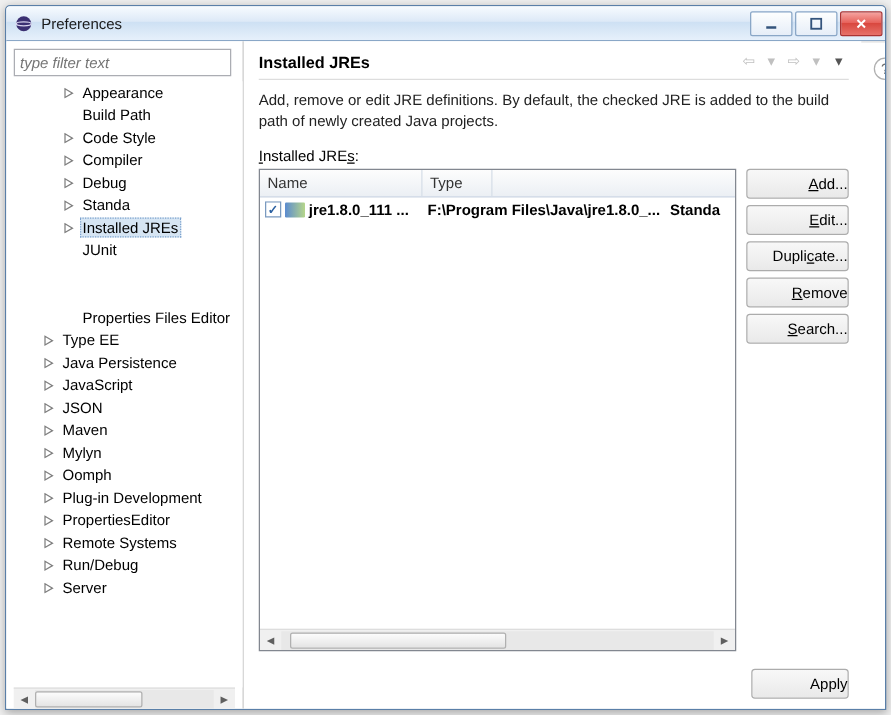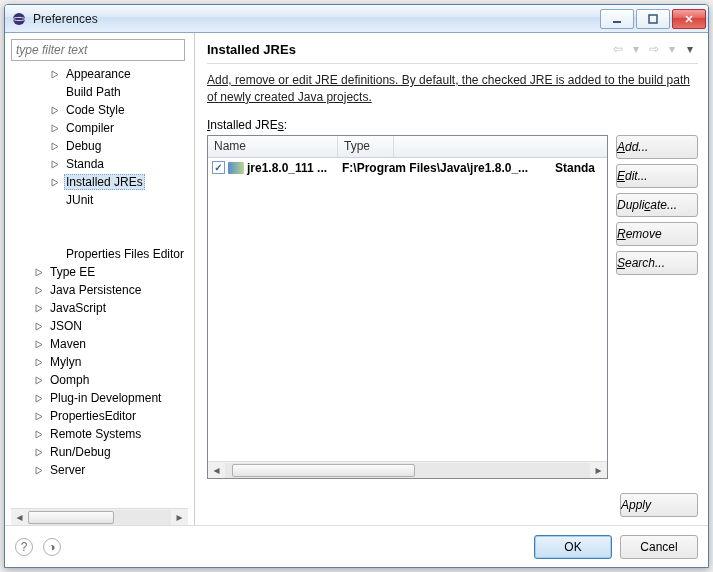--- a/index.html
+++ b/index.html
@@ -6,40 +6,40 @@
 body { background: #f0f0f0; padding: 4px; }
 .window { width: 705px; height: 564px; background: #fff; border: 1px solid #5a7fa8; border-radius: 4px 4px 0 0; box-shadow: 0 2px 8px rgba(0,0,0,.3); display: flex; flex-direction: column; overflow: hidden; }
 .titlebar { height: 28px; background: linear-gradient(#f7fbff,#dde9f7 45%,#cde0f3 46%,#e6f0fb); border-bottom: 1px solid #8aa7c7; display: flex; align-items: center; padding: 0 2px 0 6px; }
 .titlebar .tb-icon { width:16px;height:16px;margin-right:6px; }
 .tb-icon svg { display:block; }
 .titlebar .title { flex:1; color:#1a1a1a; }
 .wbtns { display:flex; gap:2px; }
 .wbtn { width:34px;height:20px;border:1px solid #8aa7c7;border-radius:2px;display:flex;align-items:center;justify-content:center;background:linear-gradient(#fdfefe,#e6eef8);cursor:default; }
 .wbtn.close { background:linear-gradient(#f5a3a0,#e7635c 45%,#d8463d 46%,#e77169);border-color:#a33; }
 .wbtn svg{display:block}
-.content { flex:1; display:flex; flex-direction:column; background:#fff; }
+.content { flex:1; display:flex; flex-direction:row; background:#fff; }
 .upper { flex:1; display:flex; min-height:0; }
 .leftpane { width:190px; border-right:1px solid #ccc; display:flex;flex-direction:column; padding:6px 0 0 6px; }
 .filter { width:174px; height:22px; border:1px solid #abadb3; padding:2px 4px; color:#888; font-style:italic; margin-bottom:4px; }
 .tree { flex:1; overflow:hidden; background:#fff; color:#000; }
 .tree-item { display:flex; align-items:center; height:18px; white-space:nowrap; }
 .exp { width:13px;height:13px;margin-right:2px;display:inline-flex;align-items:center;justify-content:center;color:#595959; }
 .exp svg{display:block}
 .lbl { padding:0 2px; }
 .lbl.sel { background:#d6e5f3; border:1px dotted #7da2ce; padding:0 1px; }
 .hsb { height:17px; background:#f0f0f0; border-top:1px solid #ddd; display:flex;align-items:center; margin-right:6px; }
 .hsb .tr { width:17px;height:17px;display:flex;align-items:center;justify-content:center;color:#606060; }
 .hsb .track{flex:1;background:#e8e8e8;height:15px;position:relative;}
 .hsb .thumb{position:absolute;left:0;width:60%;height:13px;top:1px;background:linear-gradient(#fcfcfc,#e4e4e4);border:1px solid #b0b0b0;border-radius:2px;}
 .rightpane { flex:1; display:flex; flex-direction:column; padding:8px 10px 8px 12px; min-width:0; }
 .rhead { display:flex; align-items:center; border-bottom:1px solid #ddd; padding-bottom:6px; margin-bottom:8px; }
 .rhead h2 { font-size:13px; font-weight:bold; flex:1; }
 .navarrows { display:flex; gap:2px; color:#c0c0c0; }
 .navarrows span{width:16px;height:16px;display:inline-flex;align-items:center;justify-content:center;}
-.desc { color:#222; margin-bottom:12px; line-height:1.4;text-decoration:underline; }
+.desc { color:#222; margin-bottom:12px; line-height:1.4; }
 .tbllabel { margin-bottom:3px; display:inline-block; }
 .midrow { display:flex; gap:8px; flex:1; min-height:0; }
 .tablewrap { flex:1; border:1px solid #828790; background:#fff; display:flex; flex-direction:column; min-width:0; }
 .thead { display:flex; height:22px; background:linear-gradient(#fdfdfd,#ebeff4); border-bottom:1px solid #c9d4e2; }
 .thead .col { padding:3px 6px; color:#333; border-right:1px solid #d6dee8; }
 .col-name{width:130px}
 .col-loc{flex:1}
 .col-type{width:56px}
 .trow { display:flex; height:20px; align-items:center; }
 .trow .cell{padding:0 4px;font-weight:bold;overflow:hidden;white-space:nowrap;text-overflow:ellipsis;}
@@ -47,21 +47,21 @@
 .cell-loc{flex:1}
 .cell-type{width:56px}
 .chk{width:13px;height:13px;border:1px solid #7a9ac0;background:#fff;display:inline-flex;align-items:center;justify-content:center;color:#2a5fa0;font-size:10px}
 .jreicon{width:16px;height:12px;background:linear-gradient(90deg,#5b8bd0,#b6d68a);border-radius:1px}
 .tbody{flex:1}
 .tbl-hsb{height:17px;border-top:1px solid #ddd;background:#f0f0f0;display:flex;align-items:center}
 .tbl-hsb .tr{width:17px;height:17px;display:flex;align-items:center;justify-content:center;color:#606060}
 .tbl-hsb .track{flex:1;background:#e8e8e8;height:15px;position:relative}
 .tbl-hsb .thumb{position:absolute;left:2%;width:50%;height:13px;top:1px;background:linear-gradient(#fcfcfc,#e4e4e4);border:1px solid #b0b0b0;border-radius:2px}
 .btncol { width:82px; display:flex; flex-direction:column; gap:5px; }
-.btn { height:24px; border:1px solid #acacac; background:linear-gradient(#f8f8f8,#e9e9e9); border-radius:3px; color:#000; display:flex;align-items:center;justify-content:flex-start; cursor:default;font-style:italic; }
+.btn { height:24px; border:1px solid #acacac; background:linear-gradient(#f8f8f8,#e9e9e9); border-radius:3px; color:#000; display:flex;align-items:center;justify-content:flex-end; cursor:default; }
 .applyrow { display:flex; justify-content:flex-end; padding-top:14px; }
 .footer { height:42px; border-top:1px solid #ddd; display:flex; align-items:center; padding:0 10px; background:#fff; }
 .footer .ficons { display:flex; gap:10px; flex:1; color:#707070; }
 .ficons span{width:18px;height:18px;border:1px solid #b0b0b0;border-radius:50%;display:inline-flex;align-items:center;justify-content:center}
 .fbtns { display:flex; gap:8px;align-items:center; }
 .fbtn { width:78px; height:24px; border:1px solid #acacac; background:linear-gradient(#f8f8f8,#e9e9e9); border-radius:3px; display:flex;align-items:center;justify-content:center; }
 .fbtn.ok { border:1px solid #3c7fb1; background:linear-gradient(#eaf3fb,#c7e0f6); box-shadow:0 0 0 1px #a6cef0 inset; }
 </style>
 </head>
 <body>

